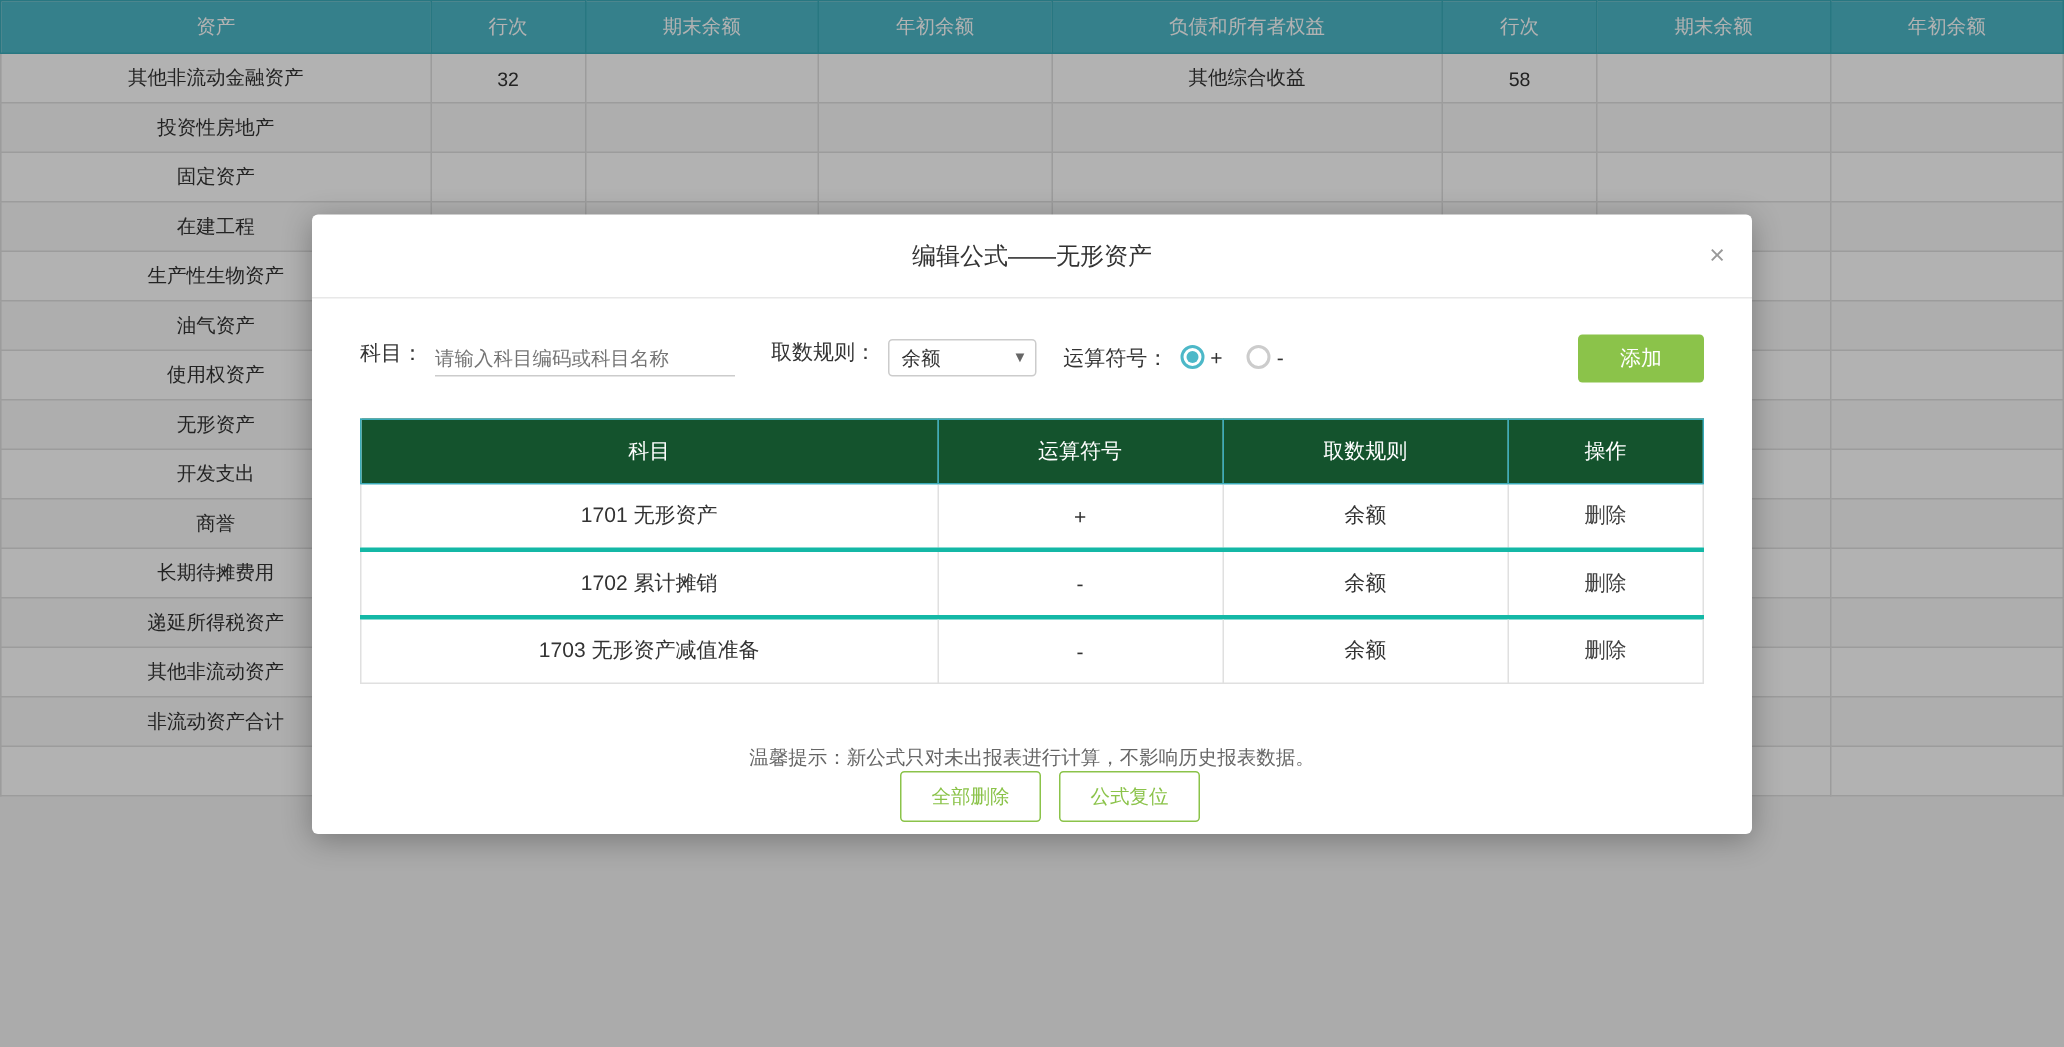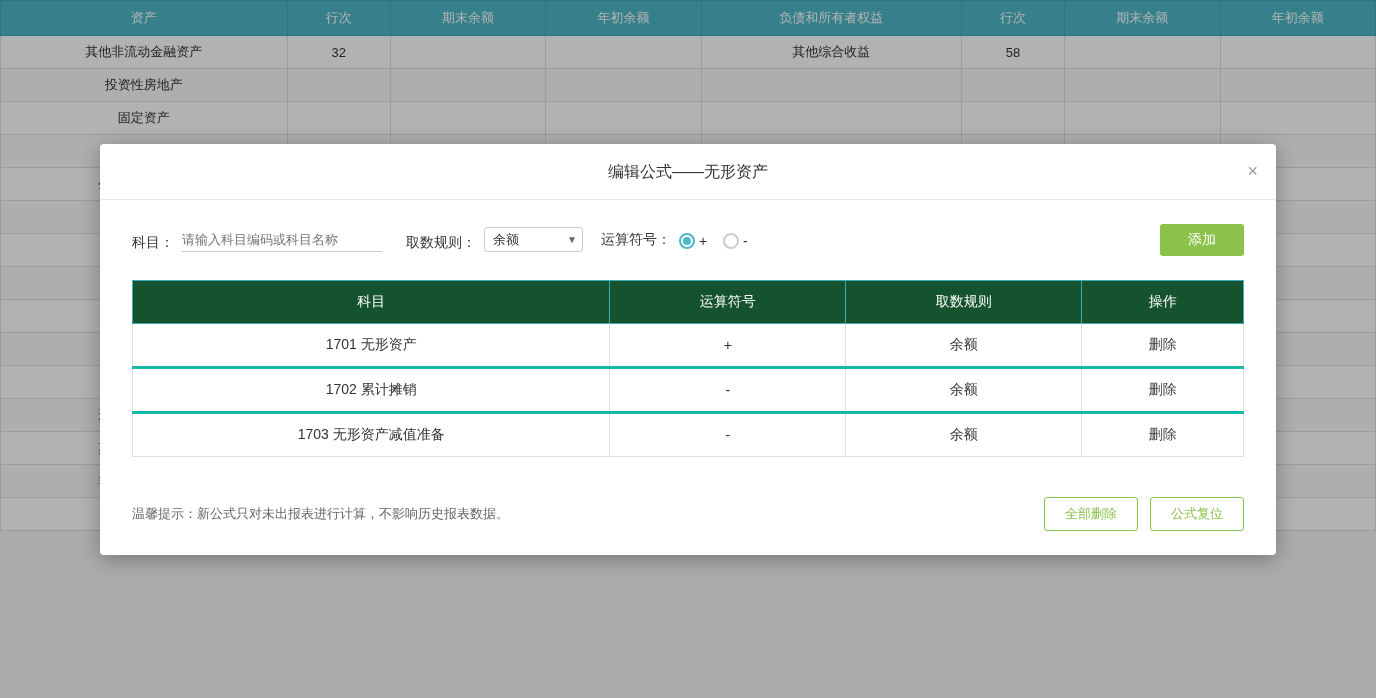--- a/index.html
+++ b/index.html
@@ -56,21 +56,21 @@
       background: rgba(0,0,0,0.3);
       display: flex;
       align-items: center;
       justify-content: center;
     }
 
     
     .modal {
       background: #fff;
       border-radius: 4px;
-      width: 1176px;
+      width: 960px;
       max-width: 95%;
       box-shadow: 0 4px 20px rgba(0,0,0,0.3);
       position: relative;
     }
 
     .modal-header {
       padding: 18px 24px 16px;
       border-bottom: 1px solid #e8e8e8;
       display: flex;
       align-items: center;
@@ -104,21 +104,21 @@
     
     .form-row {
       display: flex;
       align-items: center;
       gap: 24px;
       margin-bottom: 24px;
     }
 
     .form-group {
       display: flex;
-      align-items: flex-end;
+      align-items: flex-start;
       gap: 8px;
     }
 
     .form-label {
       color: #333;
       white-space: nowrap;
     }
 
     .form-input {
       width: 200px;
@@ -243,24 +243,25 @@
     }
 
     .delete-link {
       color: #404040;
       cursor: pointer;
       text-decoration: none;
     }
 
     
     .modal-footer {
-      padding: 16px 32px 24px;
+      padding: 16px 32px 8px;
       display: flex;
       align-items: center;
       justify-content: space-between;
+      flex-direction: column;
     }
 
     .footer-tip {
       color: #666;
       font-size: 13px;
     }
 
     .footer-buttons {
       display: flex;
       gap: 12px;

